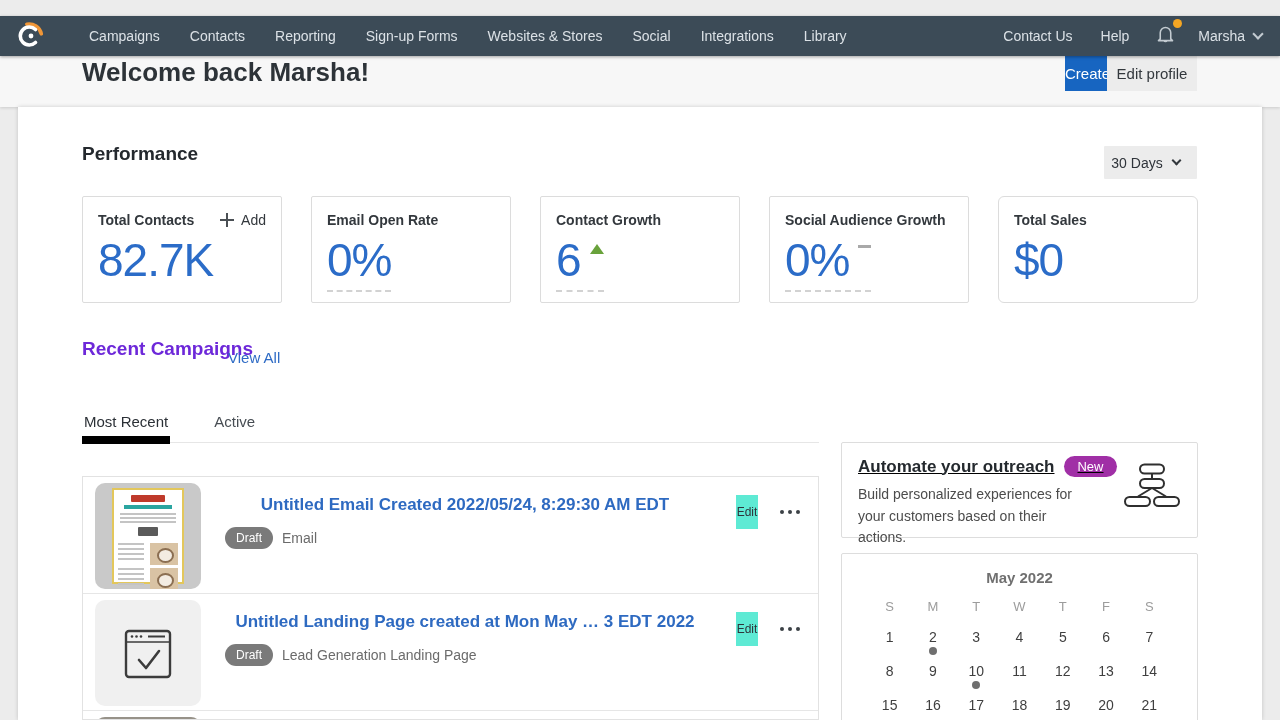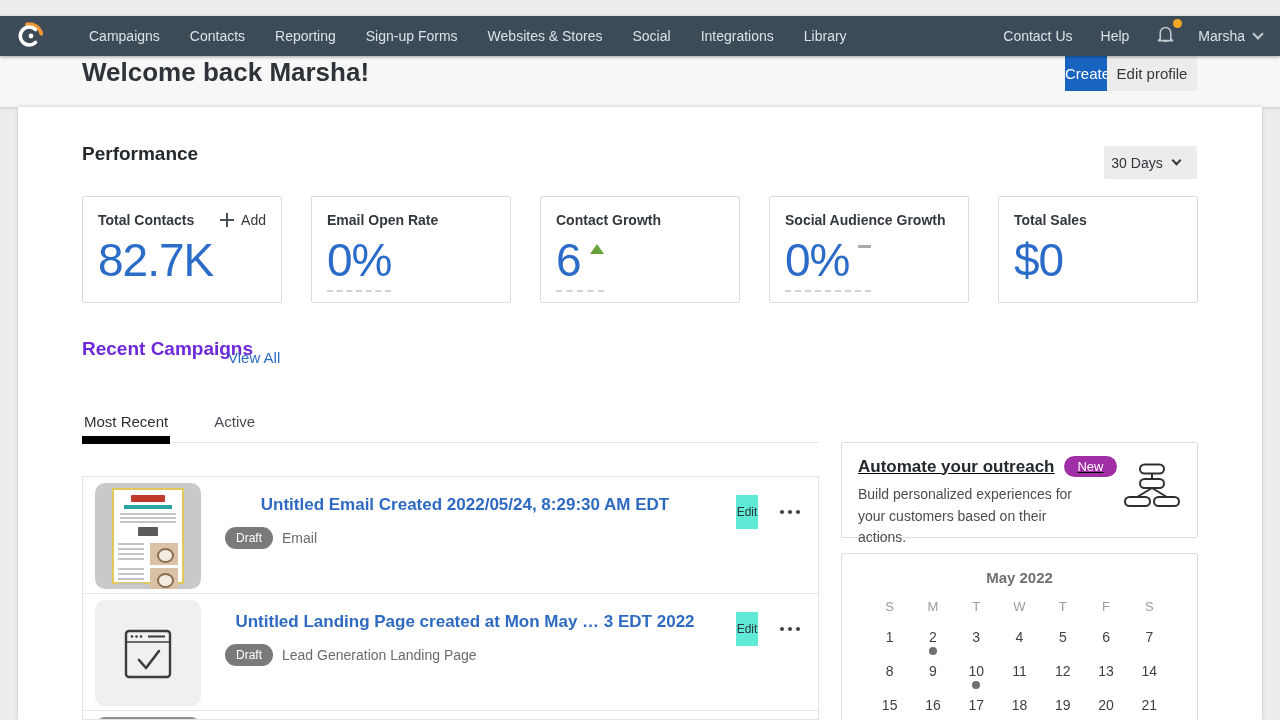--- a/index.html
+++ b/index.html
@@ -197,21 +197,21 @@
     <span class="metric-wrap dashed"><span class="metric-value">6</span><span class="trend-up"></span></span>
   </div>
 
   <div class="card" style="left:751px;">
     <div class="card-head">
       <span class="card-label">Social Audience Growth</span>
     </div>
     <span class="metric-wrap dashed"><span class="metric-value">0%</span><span class="trend-flat"></span></span>
   </div>
 
-  <div class="card" style="left:980px;">
+  <div class="card" style="left:980px;border-radius:6px;">
     <div class="card-head">
       <span class="card-label">Total Sales</span>
     </div>
     <span class="metric-wrap"><span class="metric-value">$0</span></span>
   </div>
 
   <div class="rc-title">Recent Campaigns</div>
   <div class="view-all">View All</div>
 
   <div class="tabs">

